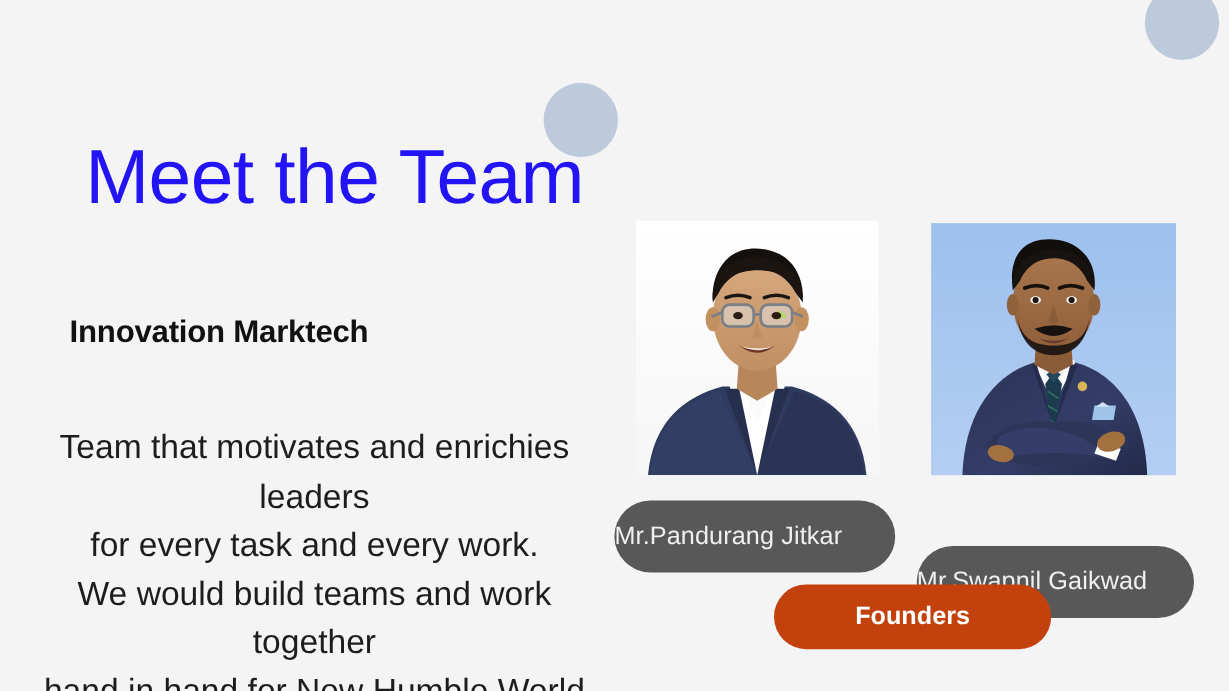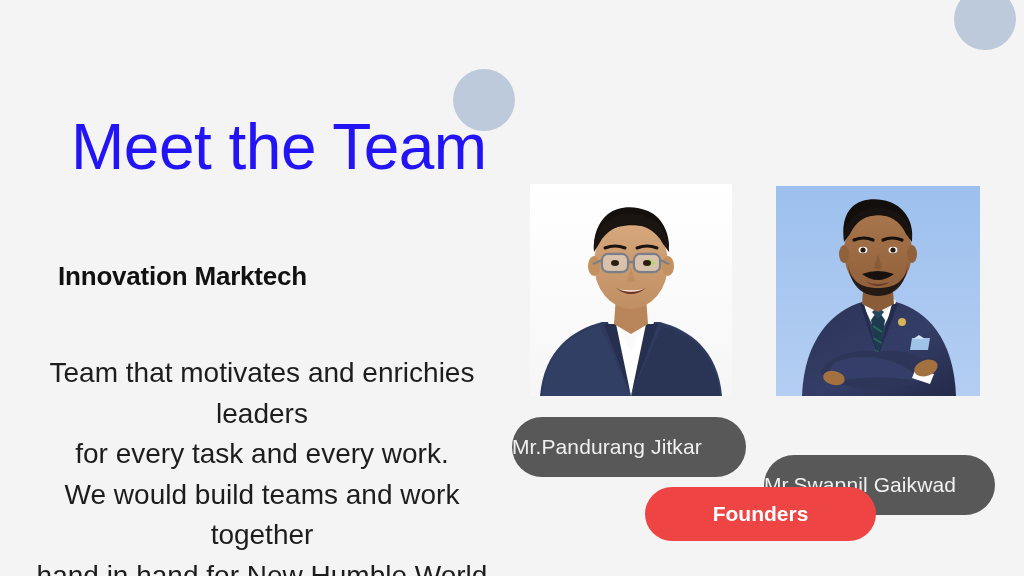--- a/index.html
+++ b/index.html
@@ -136,21 +136,21 @@
   }
   .role-pill {
     position: absolute;
     left: 645px;
     top: 487px;
     width: 231px;
     height: 54px;
     display: flex;
     align-items: center;
     justify-content: center;
-    background: #ef4444;
+    background: #c2410c;
     border-radius: 28px;
     color: #ffffff;
     font-size: 21px;
     font-weight: bold;
   }
 </style>
 </head>
 <body>
 
 <div class="slide">

